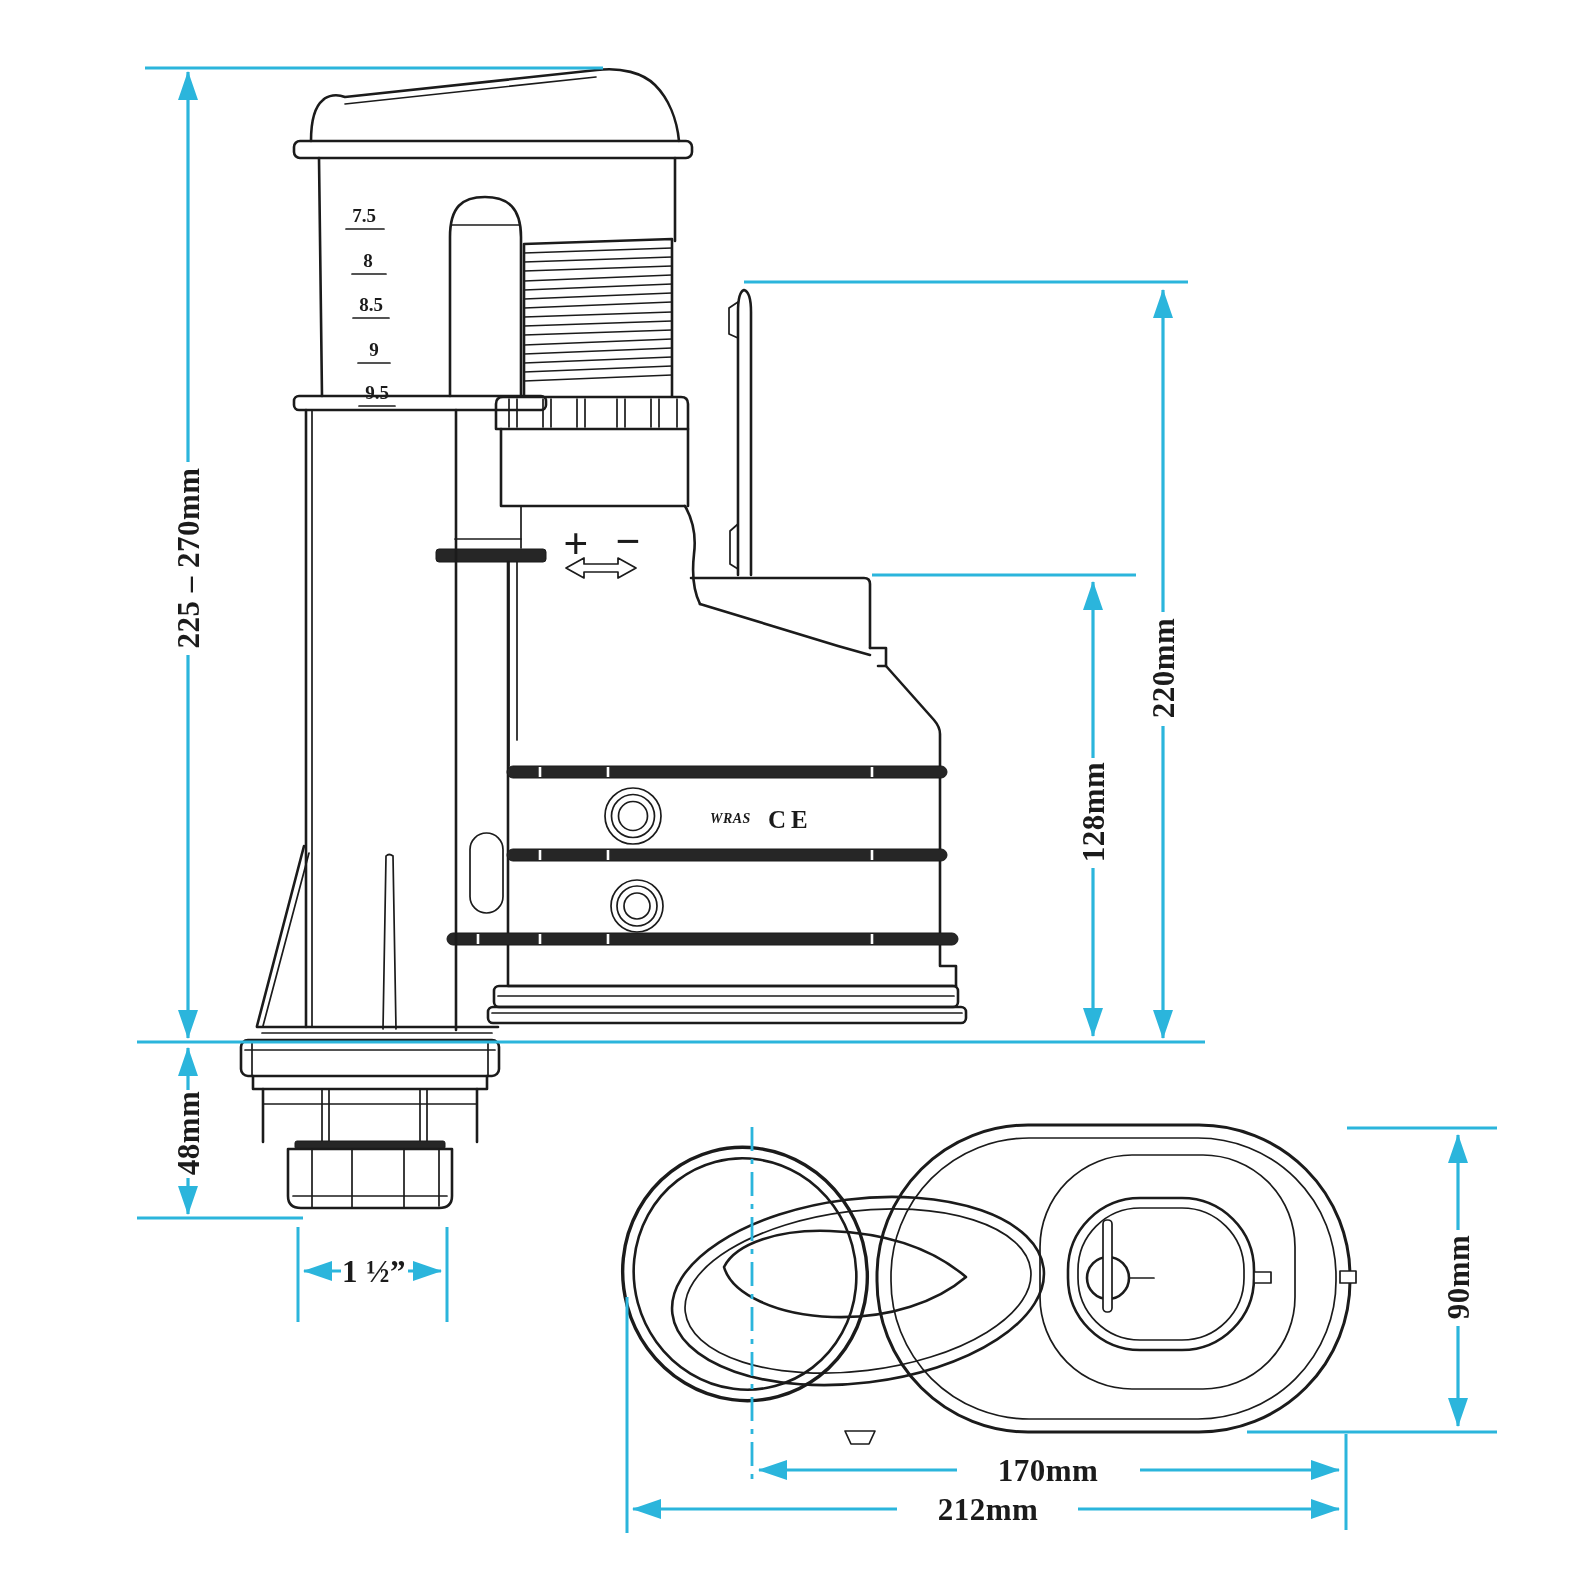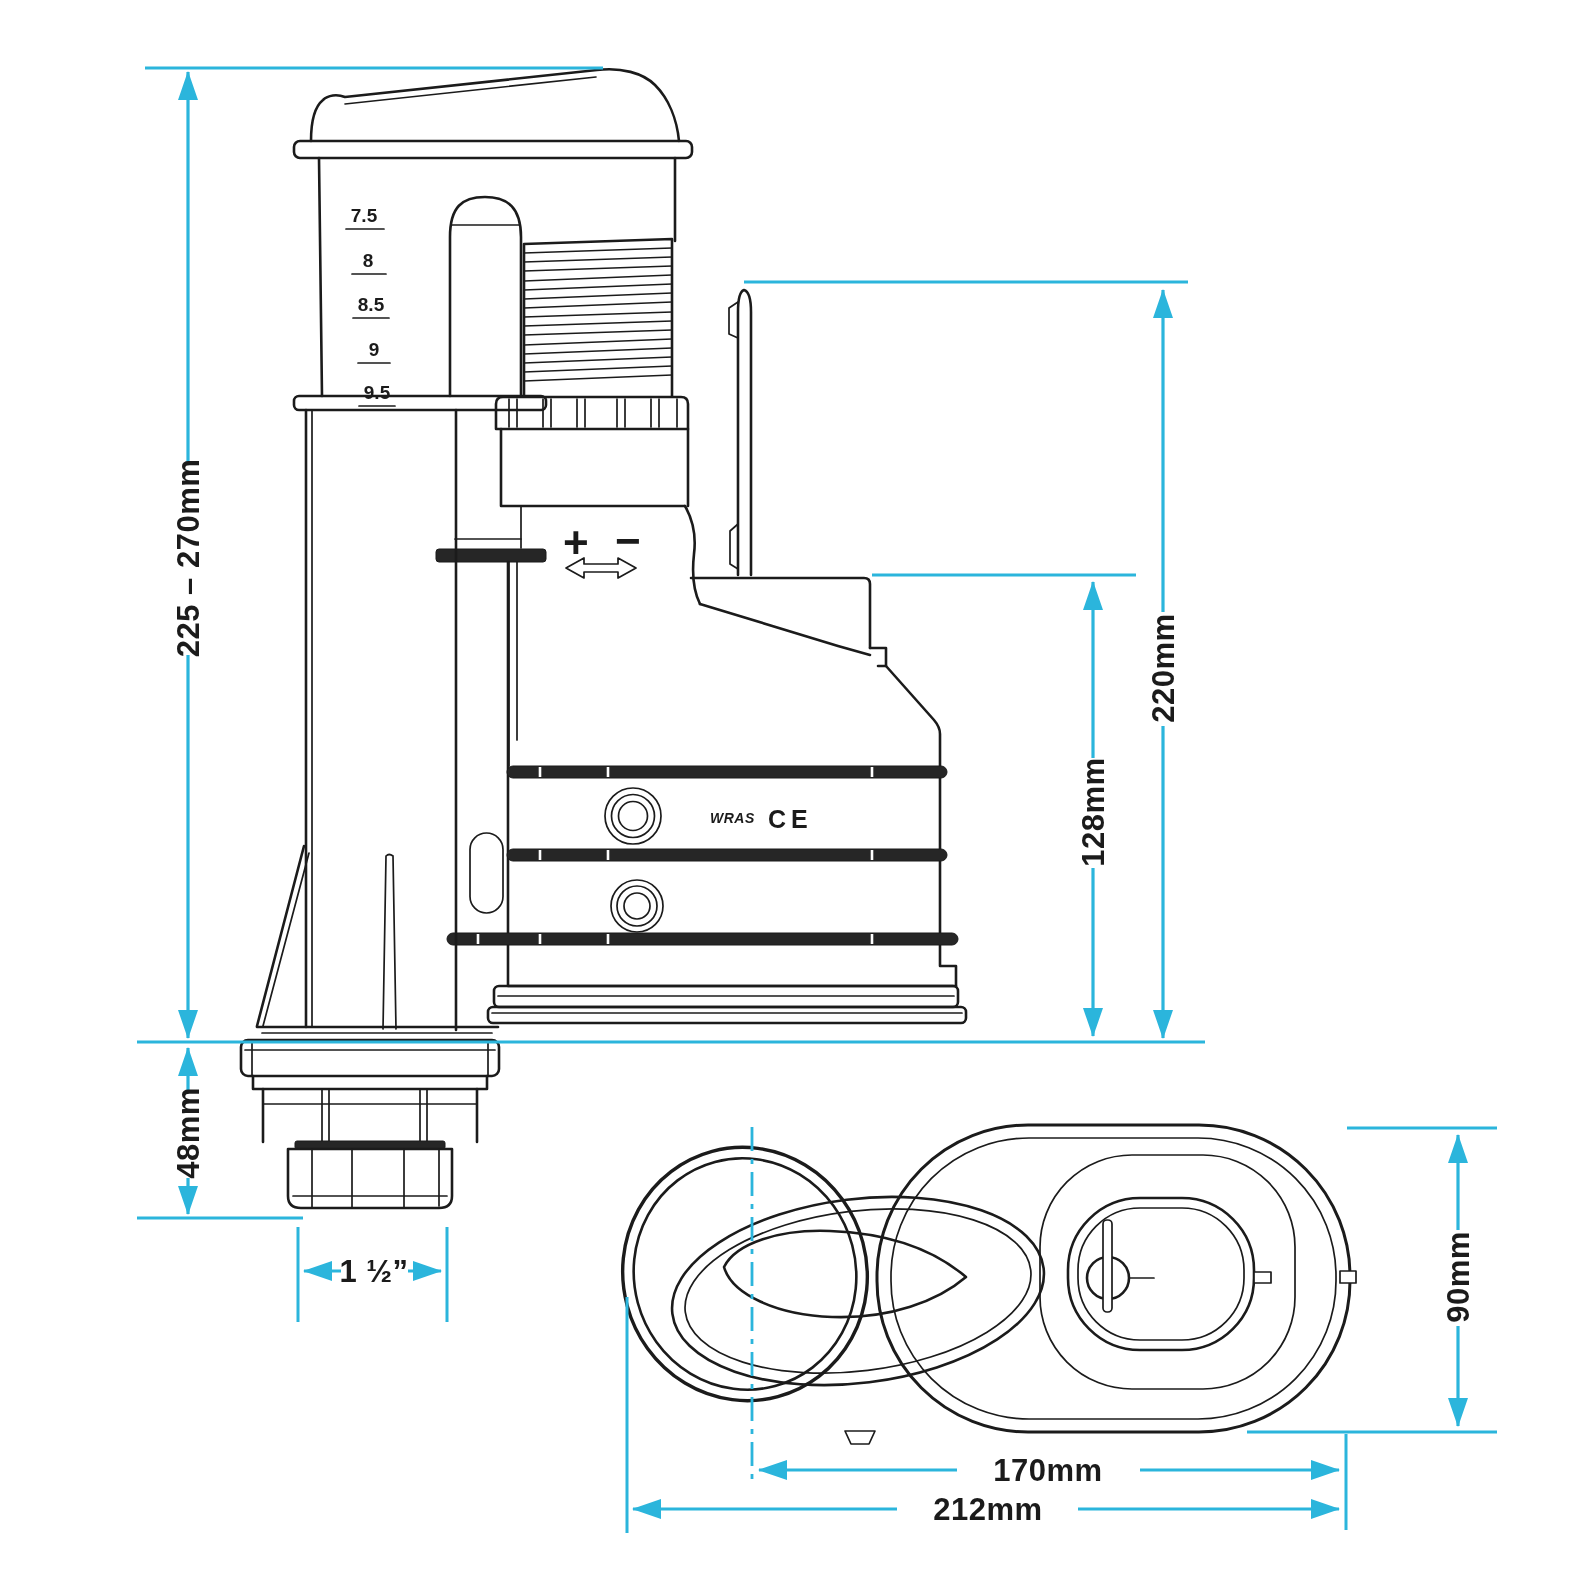--- a/index.html
+++ b/index.html
@@ -1,16 +1,16 @@
 <!DOCTYPE html>
 <html><head>
 <meta charset="utf-8">
 <style>
   html,body{margin:0;padding:0;background:#fff;}
-  .stage{width:1596px;height:1596px;background:#fff;position:relative;font-family:Liberation Sans, sans-serif;}
+  .stage{width:1596px;height:1596px;background:#fff;position:relative;font-family:Liberation Serif, serif;}
   svg{display:block}
   .ln{fill:none;stroke:#1b1b1b;stroke-width:2.6;stroke-linecap:round;stroke-linejoin:round;}
   .lt{fill:none;stroke:#1b1b1b;stroke-width:1.7;stroke-linecap:round;stroke-linejoin:round;}
   .dark{fill:#262626;stroke:#1b1b1b;stroke-width:1;}
   .wtick{stroke:#ffffff;stroke-width:2.6;fill:none;}
   .dim{fill:none;stroke:#2bb5dc;stroke-width:3.2;}
   .ext{fill:none;stroke:#2bb5dc;stroke-width:3;}
   .cline{fill:none;stroke:#2bb5dc;stroke-width:2.8;stroke-dasharray:24 8 5 8;}
   .dtxt{fill:#1b1b1b;font-size:31px;font-weight:600;letter-spacing:.5px;}
   .stxt{fill:#1b1b1b;font-size:19px;font-weight:700;}

